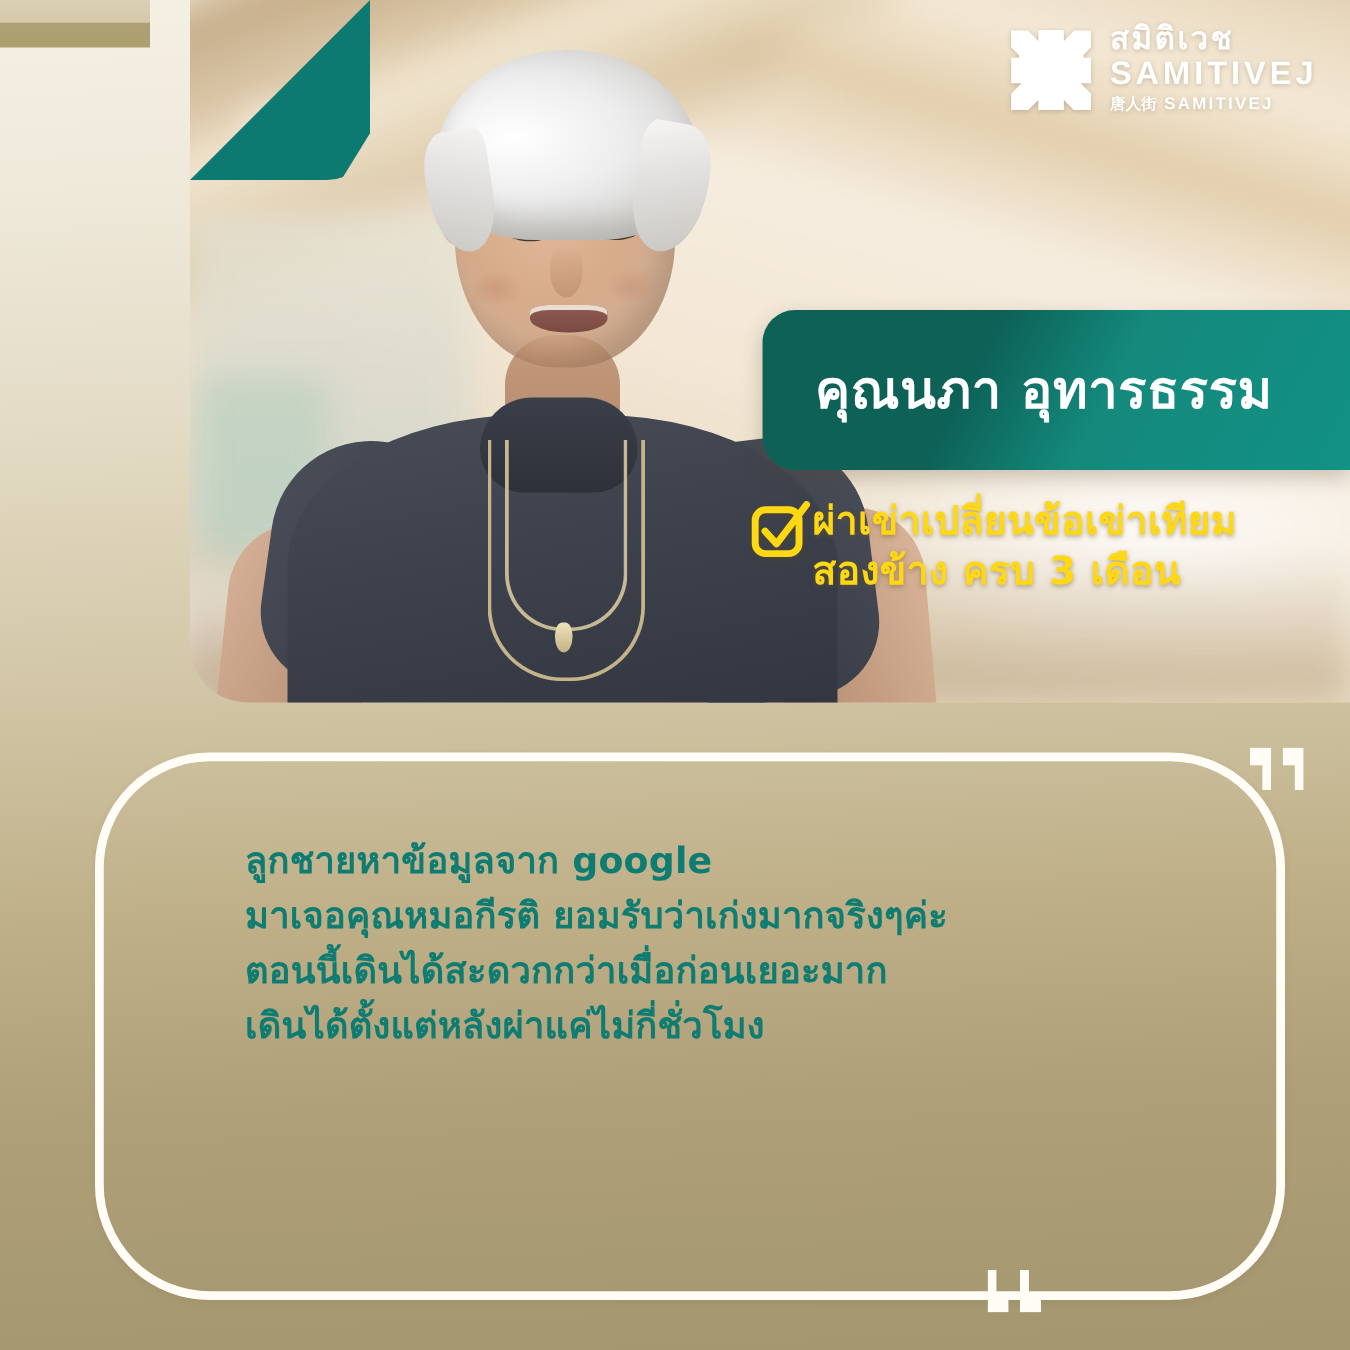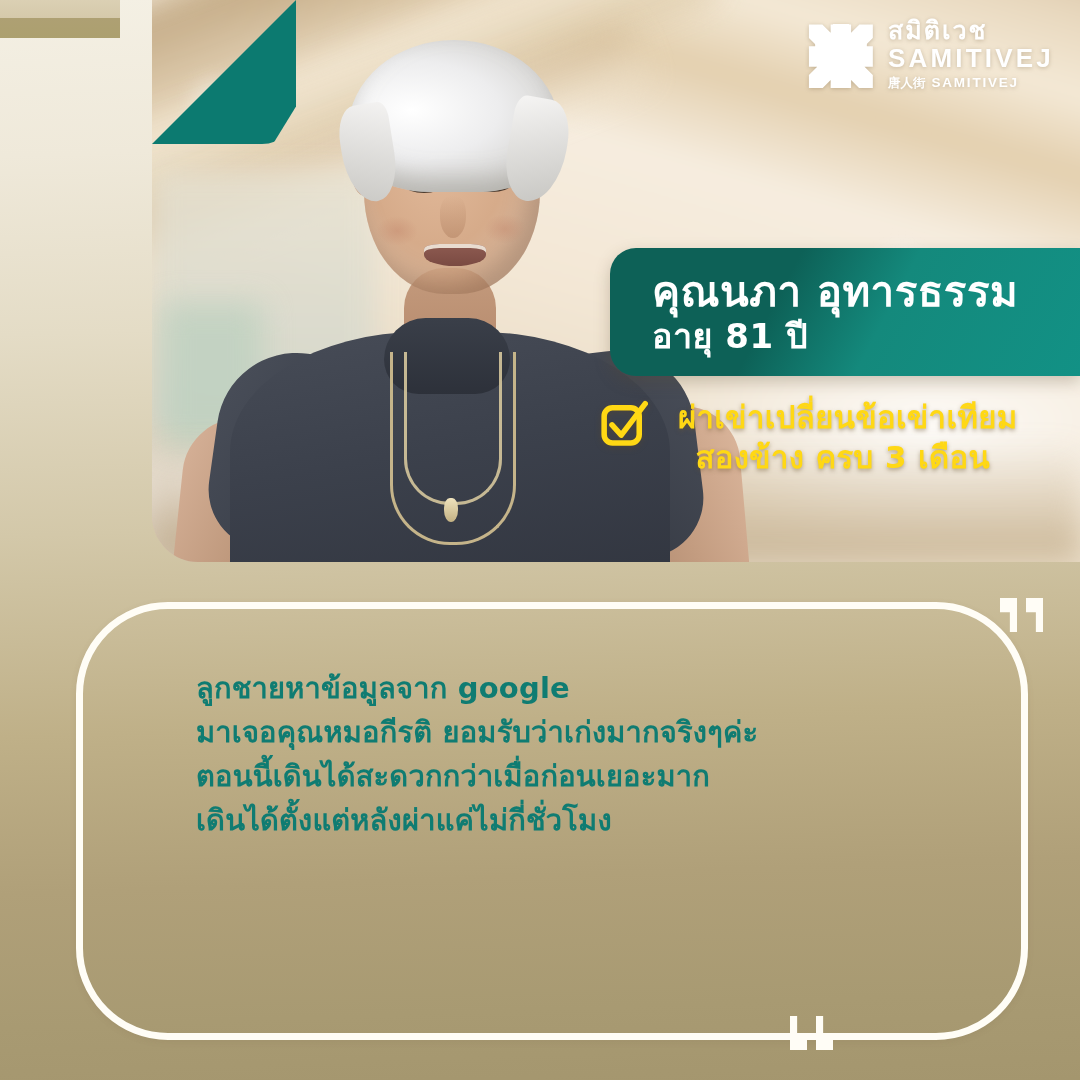--- a/index.html
+++ b/index.html
@@ -260,31 +260,31 @@
   .name-line {
     font-size: 42px; font-weight: 700; letter-spacing: .5px; line-height: 1.18;
   }
   .age-line {
     font-size: 34px; font-weight: 700; letter-spacing: .5px; line-height: 1.2;
   }
 
   
   .procedure {
     position: absolute; left: 600px; top: 398px; width: 470px;
-    display: flex; align-items: flex-start; gap: 30px;
+    display: flex; align-items: flex-start; gap: 2px;
   }
   .check-icon { width: 48px; height: 48px; flex: none; margin-top: 2px;
                 filter: drop-shadow(0 2px 3px rgba(90,70,40,0.45)); }
   .procedure-text {
     color: #ffd814;
     font-family: "DejaVu Sans", "Liberation Sans", sans-serif;
     font-size: 31px; font-weight: 700; line-height: 1.28; letter-spacing: .4px;
     text-shadow: 0 2px 4px rgba(110,88,50,0.5);
   }
-  .procedure-text .l2 { display:block; text-align:center; padding-right: 10px; }
+  .procedure-text .l2 { display:block; padding-right: 10px; }
 
   
   .quote-frame {
     position: absolute; left: 76px; top: 602px; width: 952px; height: 438px;
     border: 7px solid #fffdf6;
     border-radius: 92px;
     box-sizing: border-box;
     box-shadow: 0 2px 6px rgba(120,100,70,0.12);
   }
   .gap-top {
@@ -376,21 +376,20 @@
       <span class="logo-en">SAMITIVEJ</span>
       <span class="logo-sub">
         <span class="logo-cn">唐人街</span>
         <span>SAMITIVEJ</span>
       </span>
     </div>
   </div>
 
   <div class="name-banner">
     <span class="name-line">คุณนภา อุทารธรรม</span>
-    <span class="age-line">อายุ 81 ปี</span>
   </div>
 
   <div class="procedure">
     <svg class="check-icon" viewBox="0 0 52 52">
       <rect x="4.5" y="8.5" width="38" height="38" rx="9" ry="9" fill="none" stroke="#ffd814" stroke-width="6"></rect>
       <path d="M13 27 L23 38 L49 4" fill="none" stroke="#ffd814" stroke-width="6" stroke-linecap="round" stroke-linejoin="round"></path>
     </svg>
     <div class="procedure-text">
       <span class="l1">ผ่าเข่าเปลี่ยนข้อเข่าเทียม</span>
       <span class="l2">สองข้าง ครบ 3 เดือน</span>

